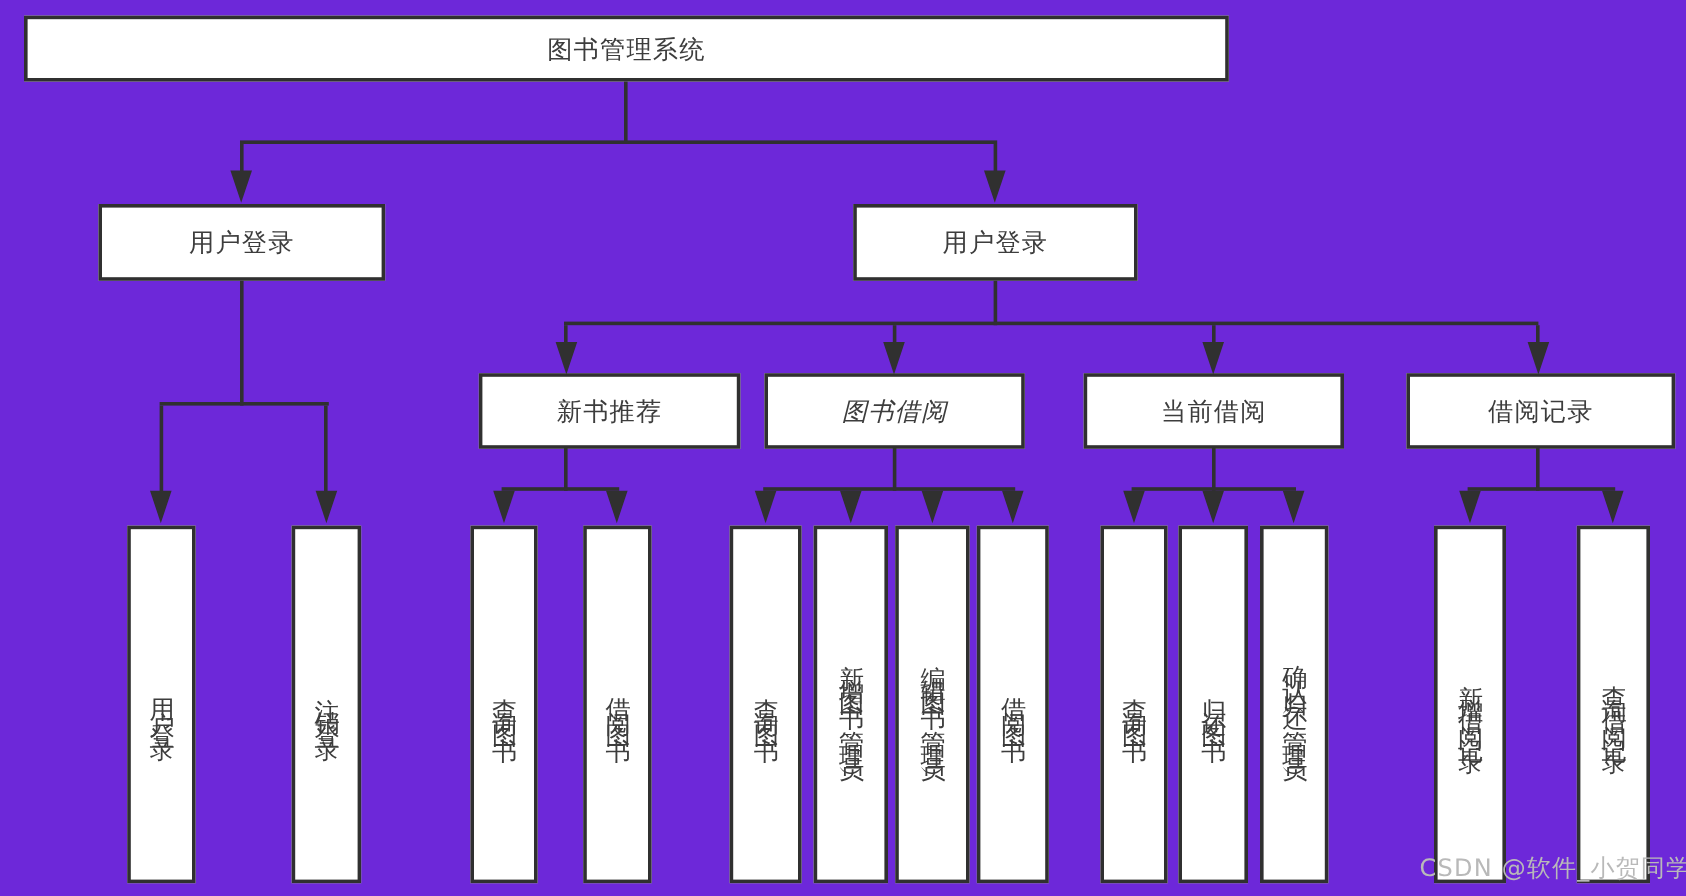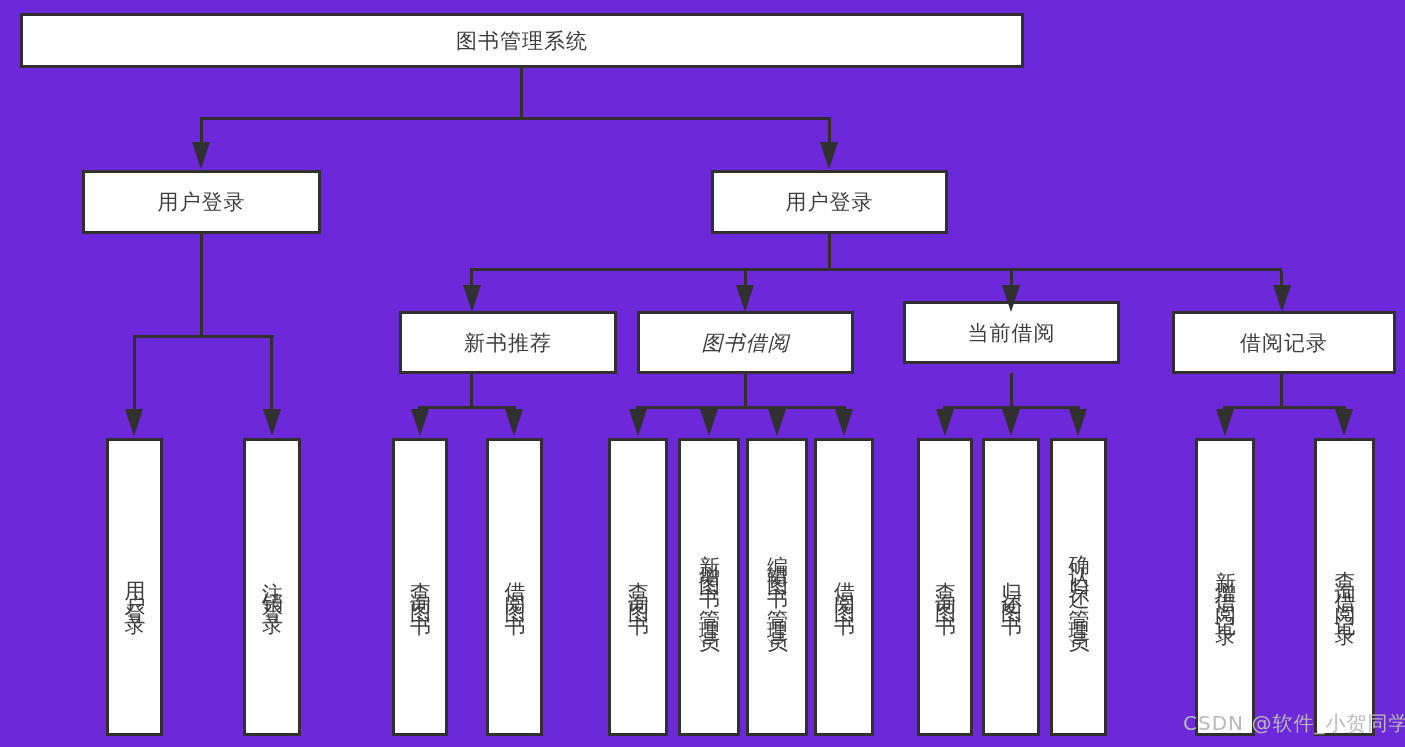--- a/index.html
+++ b/index.html
@@ -45,21 +45,21 @@
   .ar{position:absolute;width:0;height:0;
       border-left:9px solid transparent;
       border-right:9px solid transparent;
       border-top:27px solid #303030;}
   
   #n-root         {left:20px;  top:13px;  width:1004px;height:55px;}
   #n-user-login   {left:82px;  top:170px; width:239px; height:64px;}
   #n-book-mgmt    {left:711px; top:170px; width:237px; height:64px;}
   #n-new-book     {left:363px; top:311px; width:218px; height:63px;margin-left:36px;}
   #n-book-borrow  {left:637px; top:311px; width:217px; height:63px;font-style:italic;}
-  #n-cur-borrow   {left:903px; top:301px; width:217px; height:63px;}
+  #n-cur-borrow   {left:903px; top:311px; width:217px; height:63px;}
   #n-borrow-rec   {left:1172px;top:311px; width:224px; height:63px;}
   #l-a1{left:106px; width:57px;}
   #l-a2{left:243px; width:58px;}
   #l-b1{left:392px; width:56px;}
   #l-b2{left:486px; width:57px;}
   #l-c1{left:608px; width:60px;}
   #l-c2{left:678px; width:62px;}
   #l-c3{left:746px; width:62px;}
   #l-c4{left:814px; width:60px;}
   #l-d1{left:917px; width:56px;}

